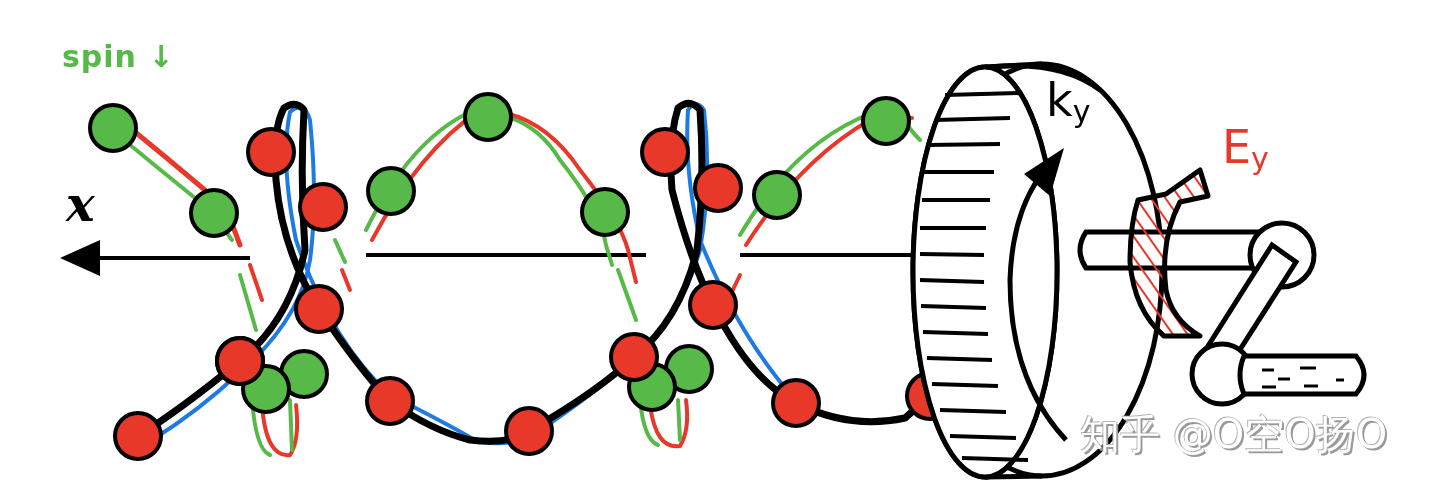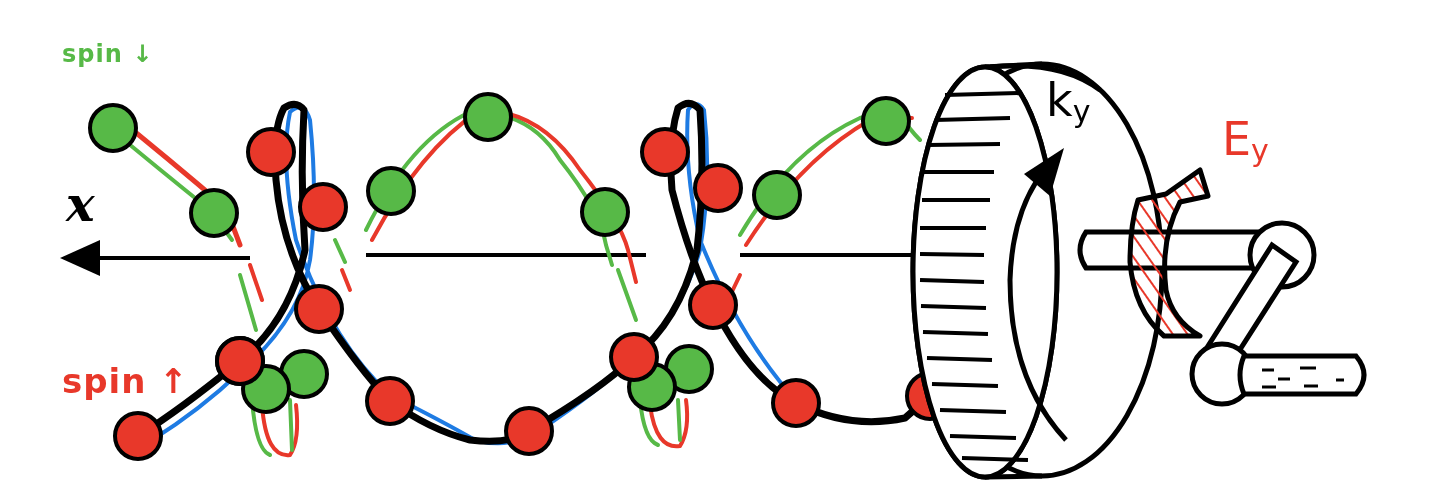--- a/index.html
+++ b/index.html
@@ -1,28 +1,28 @@
 <!DOCTYPE html>
 <html><head>
 <meta charset="utf-8">
 <style>
   html, body { margin: 0; padding: 0; background: #ffffff; }
   body { width: 1440px; height: 498px; overflow: hidden; position: relative;
          font-family: "DejaVu Sans", sans-serif; }
   #stage { position: absolute; left: 0; top: 0; width: 1440px; height: 498px; }
   .label { position: absolute; white-space: nowrap; line-height: 1; }
-  .spin-down { left: 62px; top: 42px; color: #57b947; font-size: 24px; font-weight: bold;
+  .spin-down { left: 62px; top: 42px; color: #57b947; font-size: 30px; font-weight: bold;
                font-family: "DejaVu Sans", sans-serif; letter-spacing: 1px; }
   .spin-up { left: 62px; top: 364px; color: #e8382a; font-size: 34px; font-weight: bold;
              font-family: "DejaVu Sans", sans-serif; letter-spacing: 1px; }
   .axis-x { left: 66px; top: 180px; color: #000; font-size: 48px; font-weight: bold;
             font-style: italic; font-family: "DejaVu Serif", serif; }
   .ky { left: 1046px; top: 77px; color: #000; font-size: 46px;
         font-family: "DejaVu Sans", sans-serif; }
-  .ey { left: 1222px; top: 116px; color: #e8382a; font-size: 46px;
+  .ey { left: 1222px; top: 124px; color: #e8382a; font-size: 46px;
         font-family: "DejaVu Sans", sans-serif; }
   .ey sub, .ky sub { font-size: 30px; vertical-align: -6px; }
   .watermark { left: 1080px; top: 414px; color: #ffffff; font-size: 40px;
                font-family: "DejaVu Sans", sans-serif;
                text-shadow: 2px 2px 0 #9a9a9a, -1px -1px 0 #b5b5b5, 1px 0 0 #b5b5b5; }
 </style>
 </head>
 <body>
 
 <div id="stage">
@@ -156,20 +156,17 @@
     <path d="M1138,200 L1166,194 L1200,170 L1208,196 L1180,202
              Q1160,240 1166,290 Q1172,320 1200,336 L1164,336
              Q1134,310 1130,262 Q1130,225 1138,200 Z" fill="url(#hatch)" stroke="#000" stroke-width="5" stroke-linejoin="round"></path>
   </g>
 </svg>
 
 <div class="label spin-down">
   <span>spin</span>
   <span>↓</span>
 </div>
-<div class="label spin-up">
-  <span>spin</span>
-  <span>↑</span>
-</div>
 <div class="label axis-x">x</div>
 <div class="label ky"><span>k</span><sub>y</sub></div>
 <div class="label ey"><span>E</span><sub>y</sub></div>
+<div class="label watermark">知乎 @O空O扬O</div>
 </div>
 
 </body></html>

